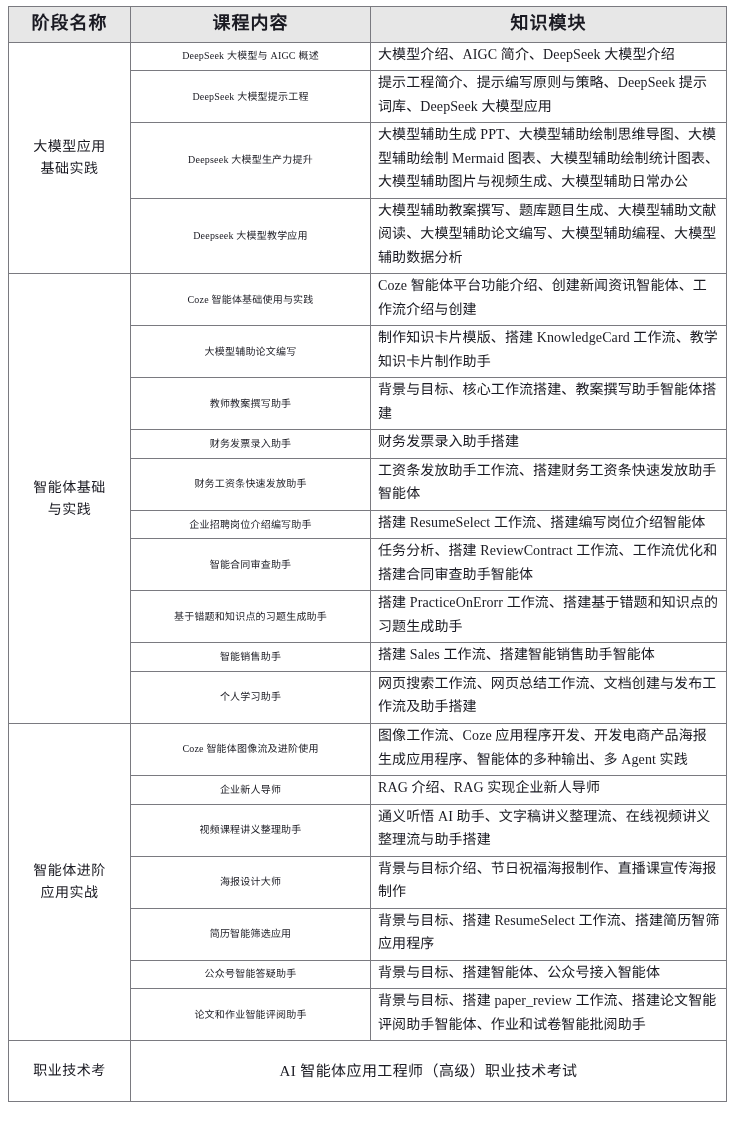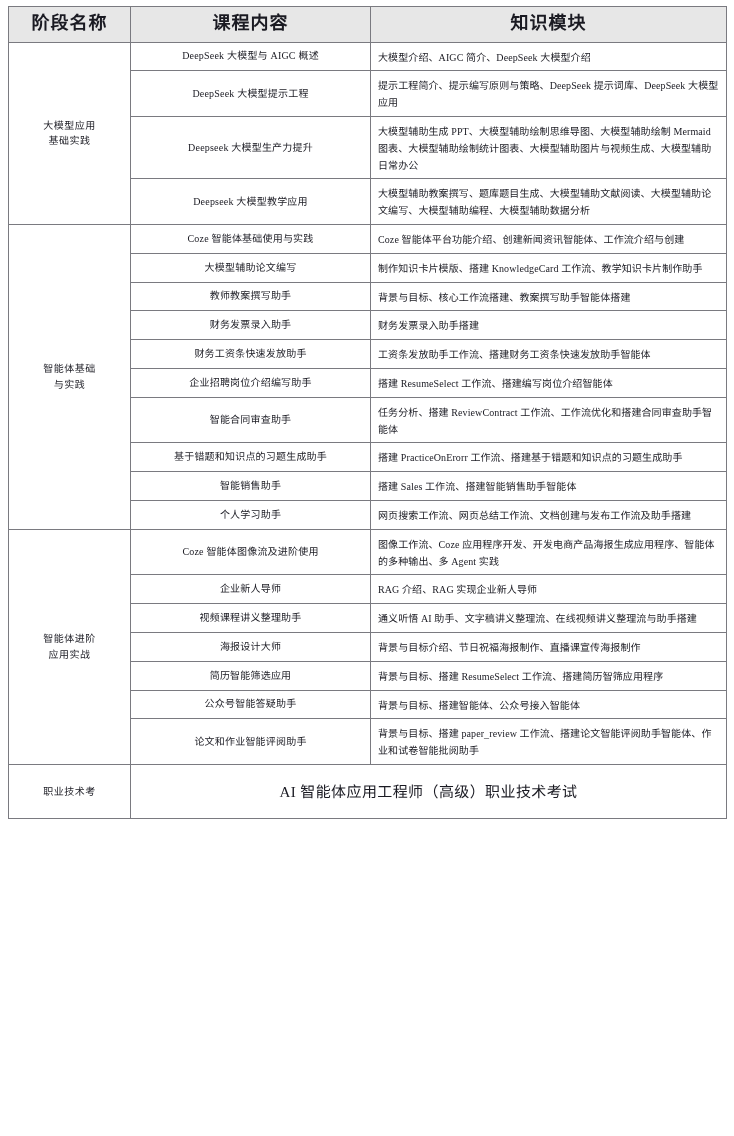--- a/index.html
+++ b/index.html
@@ -42,37 +42,37 @@
     background: #e7e7e7;
     font-weight: bold;
     font-size: 18px;
     text-align: center;
     padding: 6px 4px 7px 4px;
     letter-spacing: 1px;
     line-height: 1.2;
   }
   td.stage-cell {
     text-align: center;
-    font-size: 10px;
+    font-size: 14px;
     line-height: 1.55;
     padding: 19px 3px;
     letter-spacing: 0.5px;
   }
   td.course-cell {
     text-align: center;
     font-size: 10px;
     line-height: 1.62;
     padding: 5px 7px;
     letter-spacing: 0.2px;
   }
   td.module-cell {
     text-align: left;
-    font-size: 10px;
+    font-size: 14px;
     line-height: 1.68;
-    padding: 7px 6px 4px 7px;
+    padding: 0 6px 4px 7px;
     letter-spacing: 0.1px;
     margin-left: 32px;
   }
   td.exam-cell {
     text-align: center;
     font-size: 15px;
     line-height: 1.6;
     padding: 9px 6px;
     letter-spacing: 0.4px;
   }

